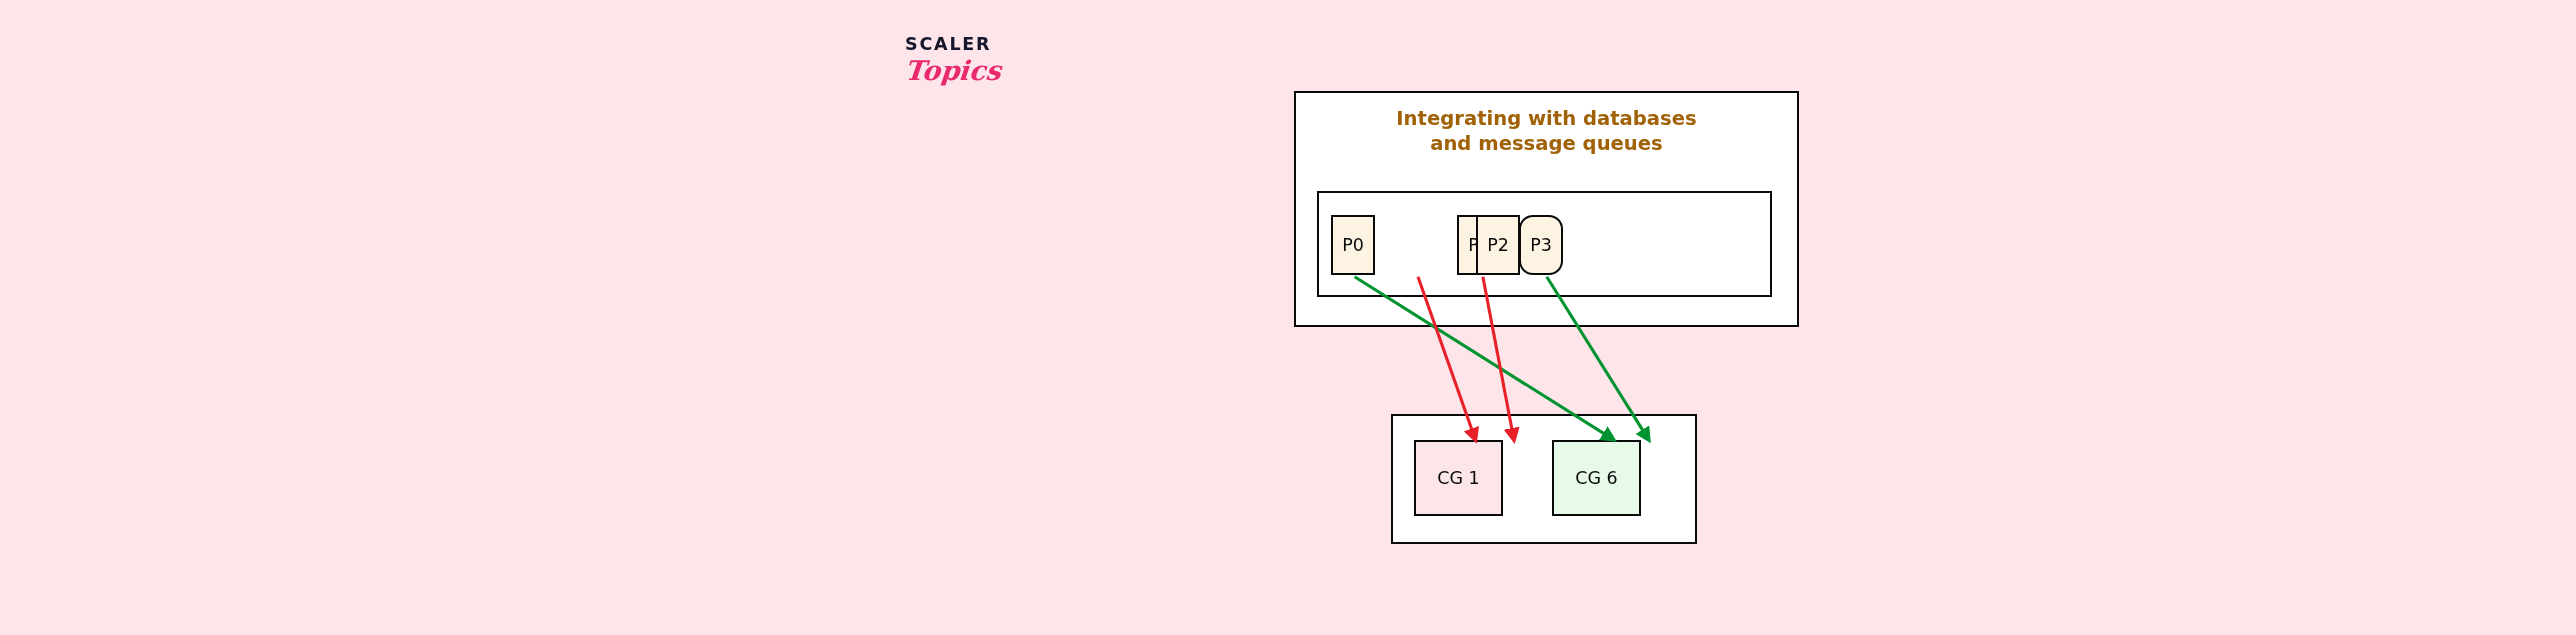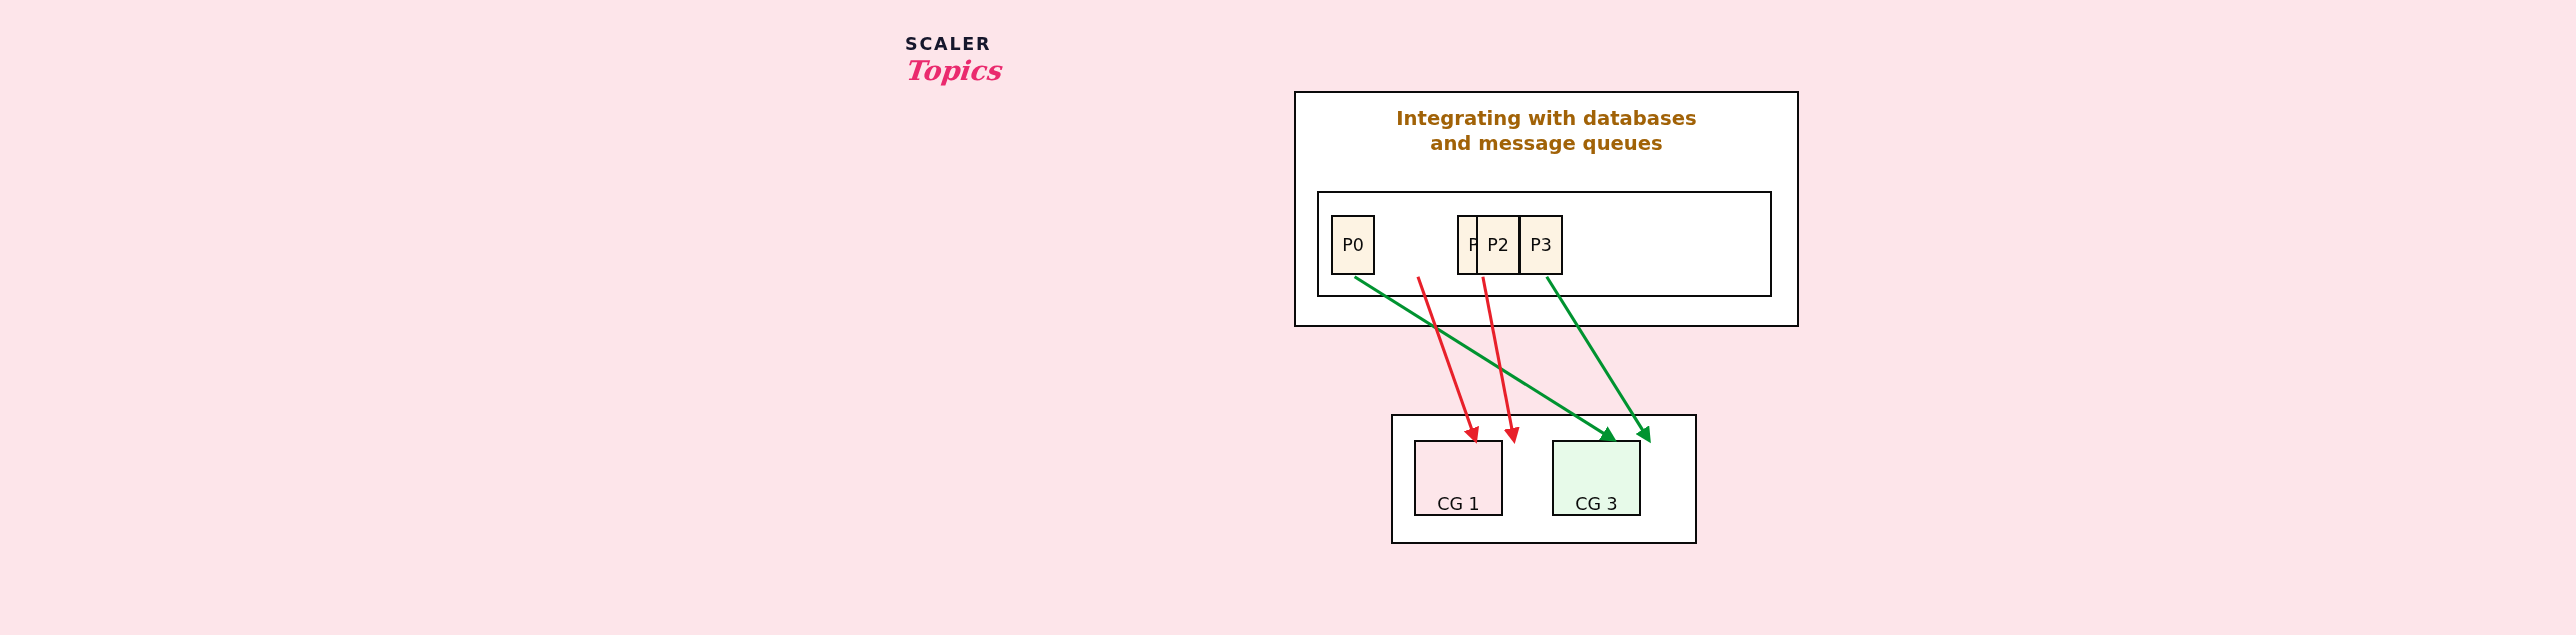--- a/index.html
+++ b/index.html
@@ -103,38 +103,38 @@
     display: flex;
     align-items: center;
     justify-content: center;
     font-family: "DejaVu Sans", sans-serif;
     font-size: 17.5px;
     color: #0a0a0a;
   }
   #partition-p0 { left: 1331px; }
   #partition-p1 { left: 1440px; margin-left: 17px; }
   #partition-p2 { left: 1456px; margin-left: 20px; }
-  #partition-p3 { left: 1519px; }
+  #partition-p3 { left: 1519px; border-radius: 14px; }
 
   #consumer-outer-box {
     left: 1391px;
     top: 414px;
     width: 306px;
     height: 130px;
   }
 
   .consumer-group-box {
     position: absolute;
     box-sizing: border-box;
     top: 440px;
     width: 89px;
     height: 76px;
     border: 2.1px solid #0a0a0a;
     display: flex;
-    align-items: flex-end;
+    align-items: center;
     justify-content: center;
     font-family: "DejaVu Sans", sans-serif;
     font-size: 17.5px;
     color: #0a0a0a;
   }
   #consumer-group-cg1 {
     left: 1414px;
     background: #fde6ea;
   }
   #consumer-group-cg2 {
@@ -181,21 +181,21 @@
   <div class="partition-box" id="partition-p3">
     <span>P3</span>
   </div>
 
   <div class="box" id="consumer-outer-box"></div>
 
   <div class="consumer-group-box" id="consumer-group-cg1">
     <span>CG 1</span>
   </div>
   <div class="consumer-group-box" id="consumer-group-cg2">
-    <span>CG 3</span>
+    <span>CG 6</span>
   </div>
 
   <svg id="arrow-layer" viewBox="0 0 6001 1234" width="3092" height="636" xmlns="http://www.w3.org/2000/svg">
     <defs>
       <marker id="arrowhead-red" markerWidth="5.2" markerHeight="5.2" refX="3.6" refY="2.6" orient="auto" markerUnits="strokeWidth">
         <path d="M0,0 L5.2,2.6 L0,5.2 z" fill="#e8202a"></path>
       </marker>
       <marker id="arrowhead-green" markerWidth="5.2" markerHeight="5.2" refX="3.6" refY="2.6" orient="auto" markerUnits="strokeWidth">
         <path d="M0,0 L5.2,2.6 L0,5.2 z" fill="#009330"></path>
       </marker>

